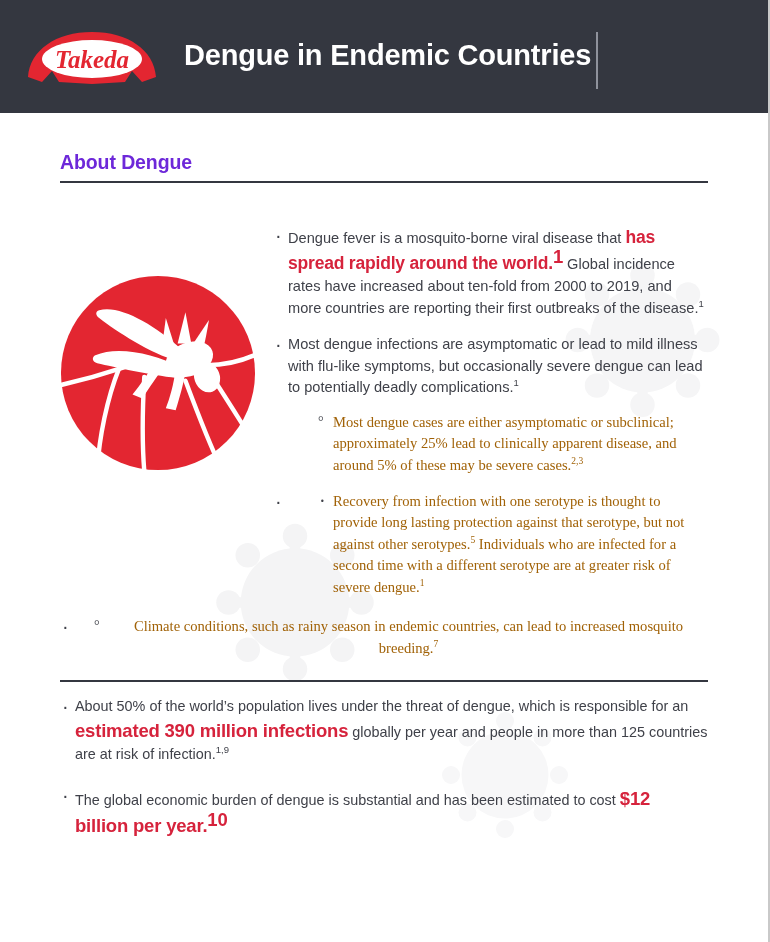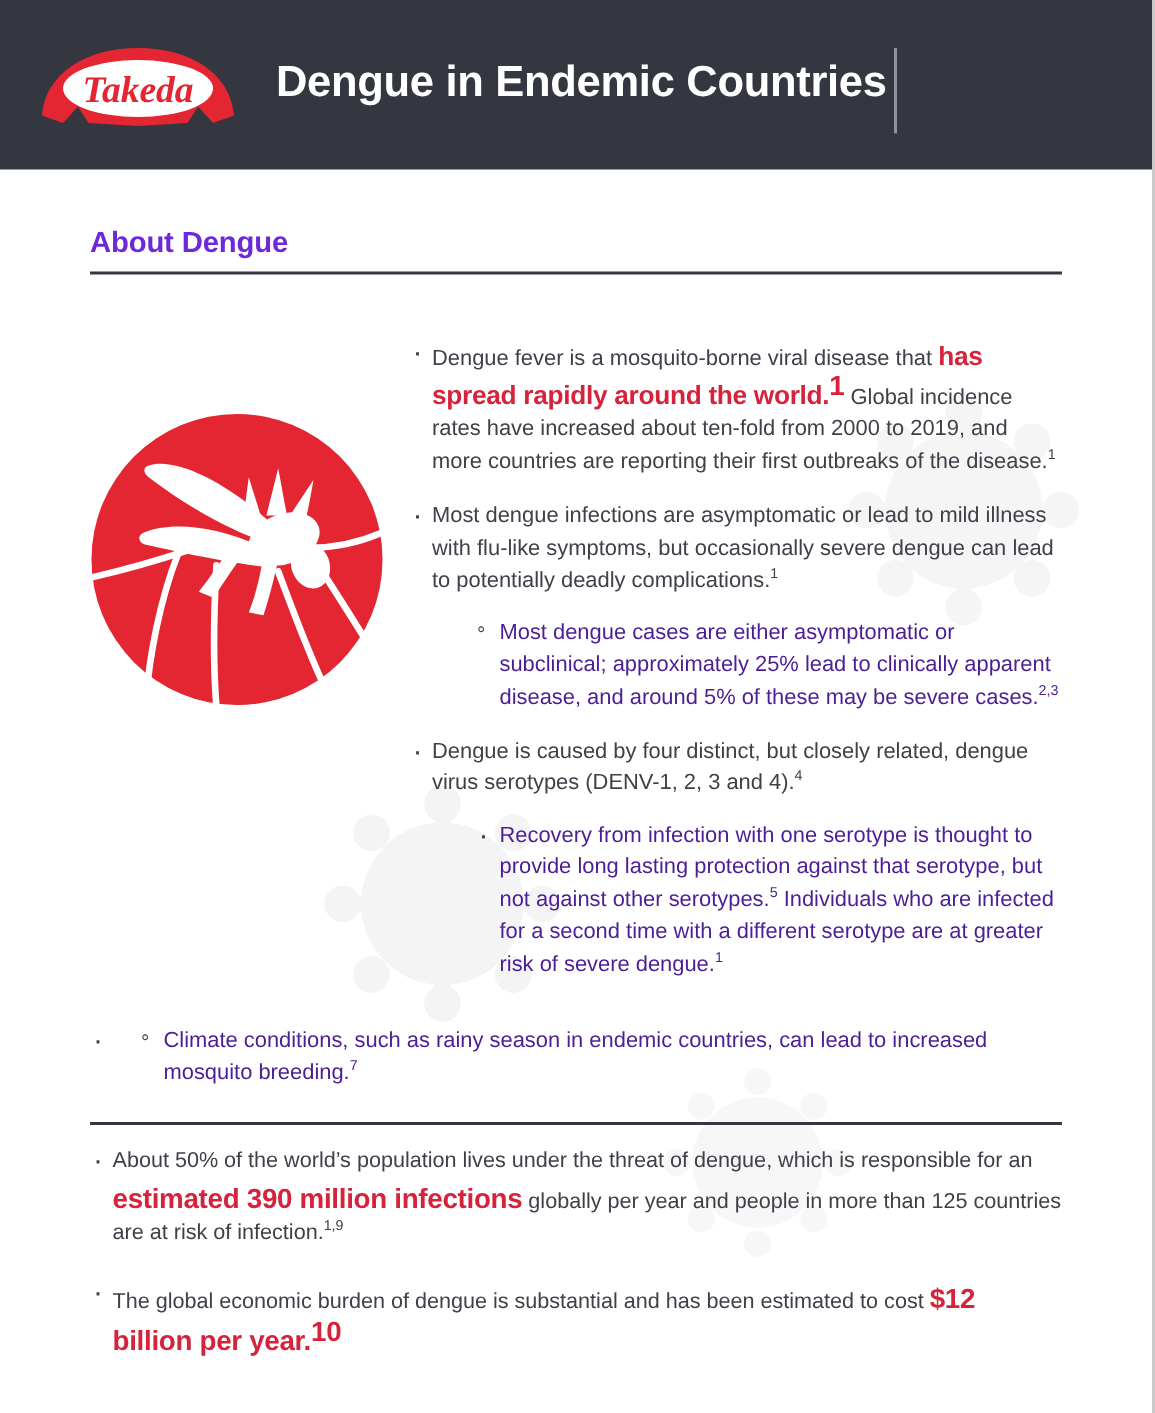--- a/index.html
+++ b/index.html
@@ -149,24 +149,25 @@
     color: #3f4149;
   }
   ul.sub {
     list-style: none;
     margin: 13px 0 0 0;
     padding: 0 0 0 29px;
   }
   ul.sub > li {
     position: relative;
     padding-left: 16px;
-    color: #4c1d95;
+    color: #a16207;
     font-size: 14.6px;
     line-height: 1.47;
     margin-bottom: 4px;
+    font-family: Liberation Serif, serif;
   }
   ul.sub > li.circ::before {
     content: "\00b0";
     position: absolute;
     left: 1px;
     top: 0px;
     font-size: 14px;
     color: #3f4149;
   }
   ul.sub > li.dot::before {
@@ -175,21 +176,21 @@
     left: 2px;
     top: -4px;
     font-size: 20px;
     line-height: 1.47;
     color: #3f4149;
   }
 
   
   #wide-list { padding-top: 6px; }
   #wide-list > li { font-size: 14.4px; }
-  #wide-list ul.sub { padding-left: 18px; margin-top: 20px; }
+  #wide-list ul.sub { padding-left: 18px; margin-top: 8px; text-align: center; }
 
   
   #sec2-list > li { margin-bottom: 19px; font-size: 14.4px; }
 
   
   .em {
     color: #d6233c;
     font-weight: bold;
     font-size: 17.5px;
     letter-spacing: -0.2px;
@@ -301,21 +302,21 @@
             </g>
           </svg>
         </div>
 
         <div id="about-text-col">
           <ul class="bul" id="about-list">
               <li><span><span>Dengue fever is a mosquito-borne viral disease that </span><span class="em">has spread rapidly around the world.</span><sup class="em-lg">1</sup><span> Global incidence rates have increased about ten-fold from 2000 to 2019, and more countries are reporting their first outbreaks of the disease.</span><sup>1</sup></span></li>
               <li><span><span>Most dengue infections are asymptomatic or lead to mild illness with flu-like symptoms, but occasionally severe dengue can lead to potentially deadly complications.</span><sup>1</sup></span><ul class="sub">
                   <li class="circ"><span>Most dengue cases are either asymptomatic or subclinical; approximately 25% lead to clinically apparent disease, and around 5% of these may be severe cases.</span><sup>2,3</sup></li>
                 </ul></li>
-              <li><span><span>Dengue is caused by four distinct, but closely related, dengue virus serotypes (DENV-1, 2, 3 and 4).</span><sup>4</sup></span><ul class="sub">
+              <li><ul class="sub">
                   <li class="dot"><span>Recovery from infection with one serotype is thought to provide long lasting protection against that serotype, but not against other serotypes.</span><sup>5</sup><span> Individuals who are infected for a second time with a different serotype are at greater risk of severe dengue.</span><sup>1</sup></li>
                 </ul></li>
             </ul>
         </div>
       </div>
 
       <ul class="bul" id="wide-list">
           <li><ul class="sub">
               <li class="circ"><span>Climate conditions, such as rainy season in endemic countries, can lead to increased mosquito breeding.</span><sup>7</sup></li>
             </ul></li>

